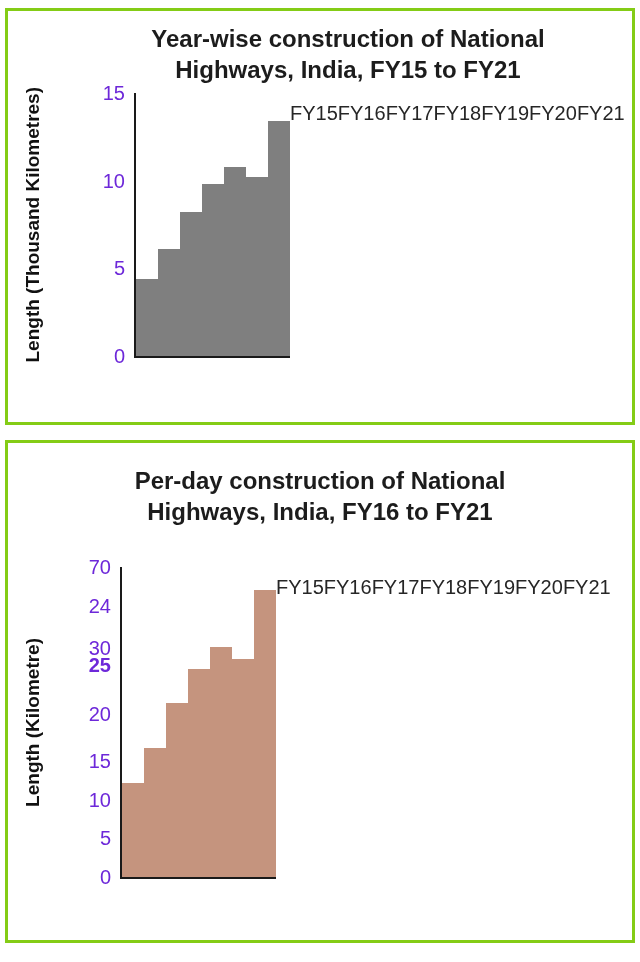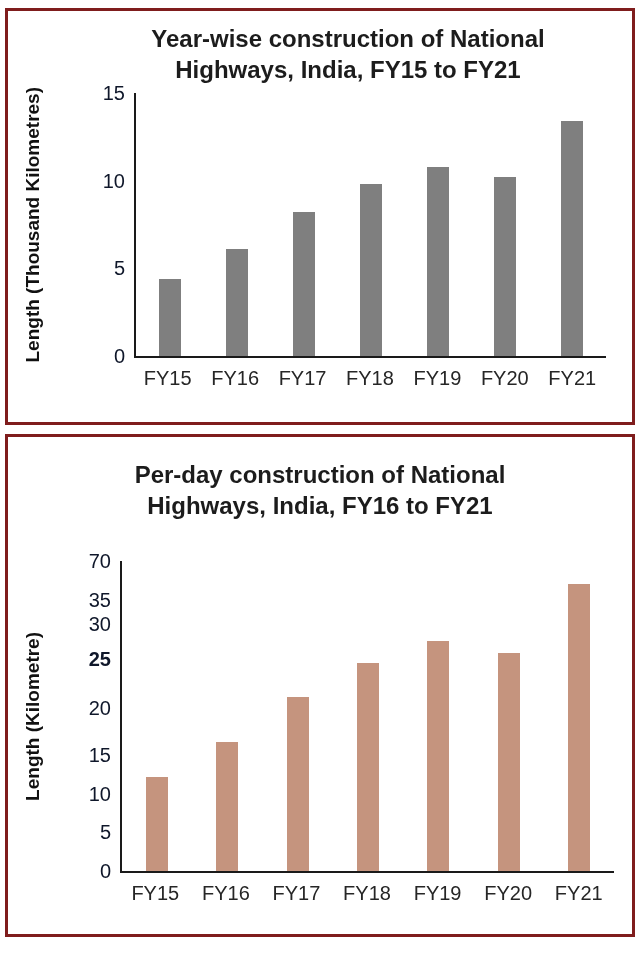--- a/index.html
+++ b/index.html
@@ -6,27 +6,27 @@
   body {
     width: 640px;
     background: #ffffff;
     font-family: "Liberation Sans", sans-serif;
     -webkit-font-smoothing: antialiased;
   }
   .page { padding: 8px 5px 6px 5px; }
 
   .panel {
     background: #ffffff;
-    border: 3px solid #7f1d1d;
+    border: 3px solid #84cc16;
     box-sizing: border-box;
     width: 630px;
     overflow: hidden;
   }
   .panel-a { height: 417px; }
-  .panel-b { height: 503px; margin-top: 9px; }
+  .panel-b { height: 503px; margin-top: 15px; }
 
   .chart-title {
     font-size: 24px;
     font-weight: bold;
     color: #1c1c1c;
     text-align: center;
     max-width: 460px;
     margin: 0 auto;
     line-height: 31px;
     letter-spacing: 0px;
@@ -63,25 +63,25 @@
     height: var(--plot-h);
     flex: none;
   }
   .panel-a .ytick-col { width: 76px; }
   .panel-b .ytick-col { width: 62px; }
   .ytick {
     position: absolute;
     right: 9px;
     transform: translateY(-50%);
     font-size: 20px;
-    color: #0f172a;
+    color: #6d28d9;
     line-height: 1;
   }
 
-  .plot-col { flex: 1; display: flex; flex-direction: column; }
+  .plot-col { flex: 1; display: flex; flex-direction: row; }
   .panel-a .plot-col { margin-right: 26px; }
   .panel-b .plot-col { margin-right: 18px; }
 
   .plot {
     height: var(--plot-h);
     border-left: 2px solid #1a1a1a;
     border-bottom: 2px solid #1a1a1a;
     display: flex;
     align-items: flex-end;
     box-sizing: content-box;
@@ -163,22 +163,22 @@
       <div class="ylabel-col">
         <span class="ylabel">Length (Kilometre)</span>
       </div>
       <div class="ytick-col">
           <div class="ytick" style="top: 310px;">0</div>
           <div class="ytick" style="top: 271.25px;">5</div>
           <div class="ytick" style="top: 232.5px;">10</div>
           <div class="ytick" style="top: 193.75px;">15</div>
           <div class="ytick" style="top: 147px;">20</div>
           <div class="ytick" style="top: 98px; font-weight: bold;">25</div>
-          <div class="ytick" style="top: 63px;">30</div>
-          <div class="ytick" style="top: 38.75px;">35</div>
+          <div class="ytick" style="top: 81px;">30</div>
+          <div class="ytick" style="top: 38.75px;">24</div>
           <div class="ytick" style="top: 0px;">70</div>
         </div>
       <div class="plot-col">
         <div class="plot">
             <div class="slot">
               <div class="bar" style="height: 93.775px; background: rgb(197, 148, 126);"></div>
             </div>
             <div class="slot">
               <div class="bar" style="height: 128.65px; background: rgb(197, 148, 126);"></div>
             </div>

